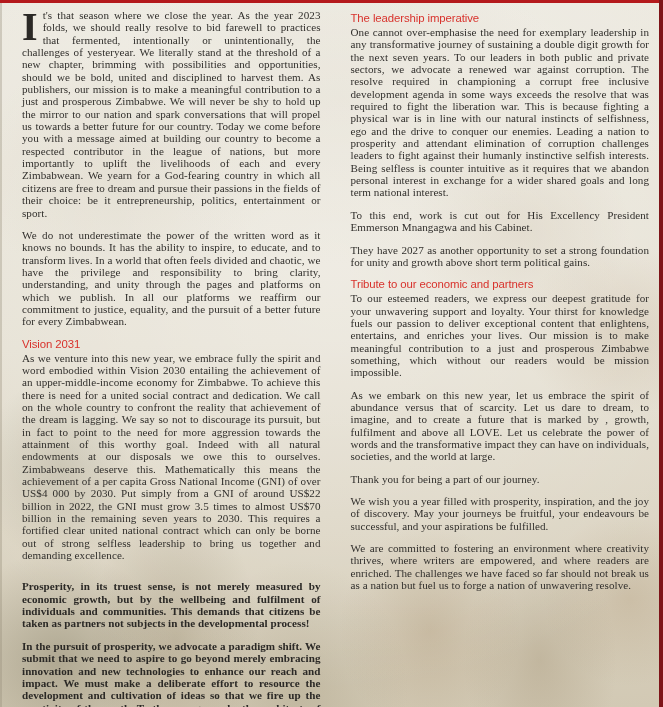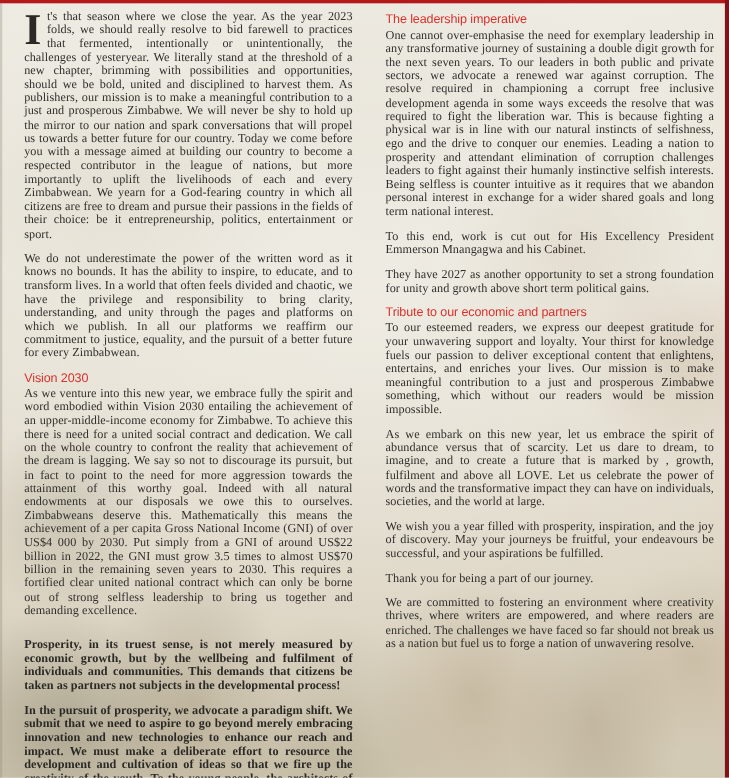--- a/index.html
+++ b/index.html
@@ -112,21 +112,21 @@
   <div id="columns">
 
     <div class="col" id="col-left">
 
       <p class="body">
         <span class="dropcap">I</span><span>t's that season where we close the year. As the year 2023 folds, we should really resolve to bid farewell to practices that fermented, intentionally or unintentionally, the challenges of  yesteryear. We literally  stand at the threshold of a new chapter, brimming with possibilities and opportunities, should we be bold, united and disciplined to harvest them. As publishers, our mission is to make a meaningful contribution to a just and prosperous Zimbabwe. We will never be shy to hold up the mirror to our nation and spark conversations that will propel us towards a better future for our country. Today we come before you with a message aimed at building our country to become a respected contributor in the league of nations, but more importantly to uplift the livelihoods of  each and every Zimbabwean. We yearn for a God-fearing country in which all citizens are free to dream and pursue their passions in the fields of their choice: be it entrepreneurship, politics, entertainment or sport.</span>
       </p>
 
       <p class="body">We do not  underestimate the power of the written word as it knows no bounds. It has the ability to inspire, to educate, and to transform lives. In a world that often feels divided and chaotic, we have the privilege and responsibility to bring clarity, understanding, and unity through the pages and platforms on which we publish. In all our platforms we reaffirm our commitment to justice, equality, and the pursuit of a better future for every  Zimbabwean.</p>
 
-      <h3 class="section">Vision 2030</h3>
+      <h3 class="section">Vision 2031</h3>
 
       <p class="body tight">As we venture into this new year, we embrace fully the spirit and word embodied within Vision 2030 entailing the achievement of an upper-middle-income economy for Zimbabwe. To achieve this there is need for a united social contract and dedication.   We call on the whole country to confront the reality that achievement of the dream is lagging. We say so not to discourage its pursuit, but in fact to point to the need for more aggression towards the attainment of  this worthy goal. Indeed with all natural endowments at our disposals we owe this to ourselves. Zimbabweans deserve this. Mathematically this means the achievement of  a per capita Gross National Income (GNI) of  over US$4 000 by 2030. Put simply from   a GNI of  around US$22 billion in 2022, the GNI must grow  3.5 times to almost US$70 billion in the remaining seven years to 2030. This requires a fortified clear united national contract which can only be borne out of  strong selfless leadership to bring us together and demanding excellence.</p>
 
       <p class="body bold">Prosperity, in its truest sense, is not merely measured by economic growth, but by the wellbeing and fulfilment of  individuals and communities. This demands that citizens be taken as partners not subjects in the developmental process!</p>
 
       <p class="body bold">In the pursuit of  prosperity, we advocate a paradigm shift. We submit that we need to aspire to go beyond merely embracing innovation and new technologies to enhance our reach and impact. We must make a deliberate effort to resource the development and cultivation of  ideas so that we fire up the creativity of the youth. To the young people, the architects of  our future, I say: dream big, for your aspirations have the power to shape our world. To the older generation who have paved the way, I express the deepest gratitude for their sacrifice and guidance.</p>
 
     </div>
 
     <div class="col" id="col-right">
@@ -139,23 +139,23 @@
 
       <p class="body">They have 2027 as another opportunity to set a strong foundation for unity and growth above short term political gains.</p>
 
       <h3 class="section">Tribute to our economic and partners</h3>
 
       <p class="body">To our esteemed readers, we express our deepest gratitude for your unwavering support and loyalty. Your thirst for knowledge fuels our passion to deliver exceptional content that enlightens, entertains, and enriches your lives. Our mission is to make meaningful contribution to a just and prosperous Zimbabwe something, which without our readers would be mission impossible.</p>
 
 
       <p class="body">As we embark on this new year, let us embrace the spirit of abundance versus that of scarcity. Let us dare to dream, to imagine, and to create a future that is marked by , growth, fulfilment and above all LOVE. Let us celebrate the power of  words and the transformative impact they can have on individuals, societies, and the world at large.</p>
 
+      <p class="body">Thank you for being a part of our journey.</p>
+
       <p class="body">We wish you a year filled with prosperity, inspiration, and the joy of discovery. May your journeys be fruitful, your endeavours be successful, and your aspirations be fulfilled.</p>
-
-      <p class="body">Thank you for being a part of our journey.</p>
 
       <p class="body">We are committed to fostering an environment where creativity thrives, where writers are empowered, and where readers are enriched. The challenges we have faced so far should not break us as a nation but fuel us to forge a nation of  unwavering resolve.</p>
 
 
     </div>
 
   </div>
 </div>
 
 </body></html>

